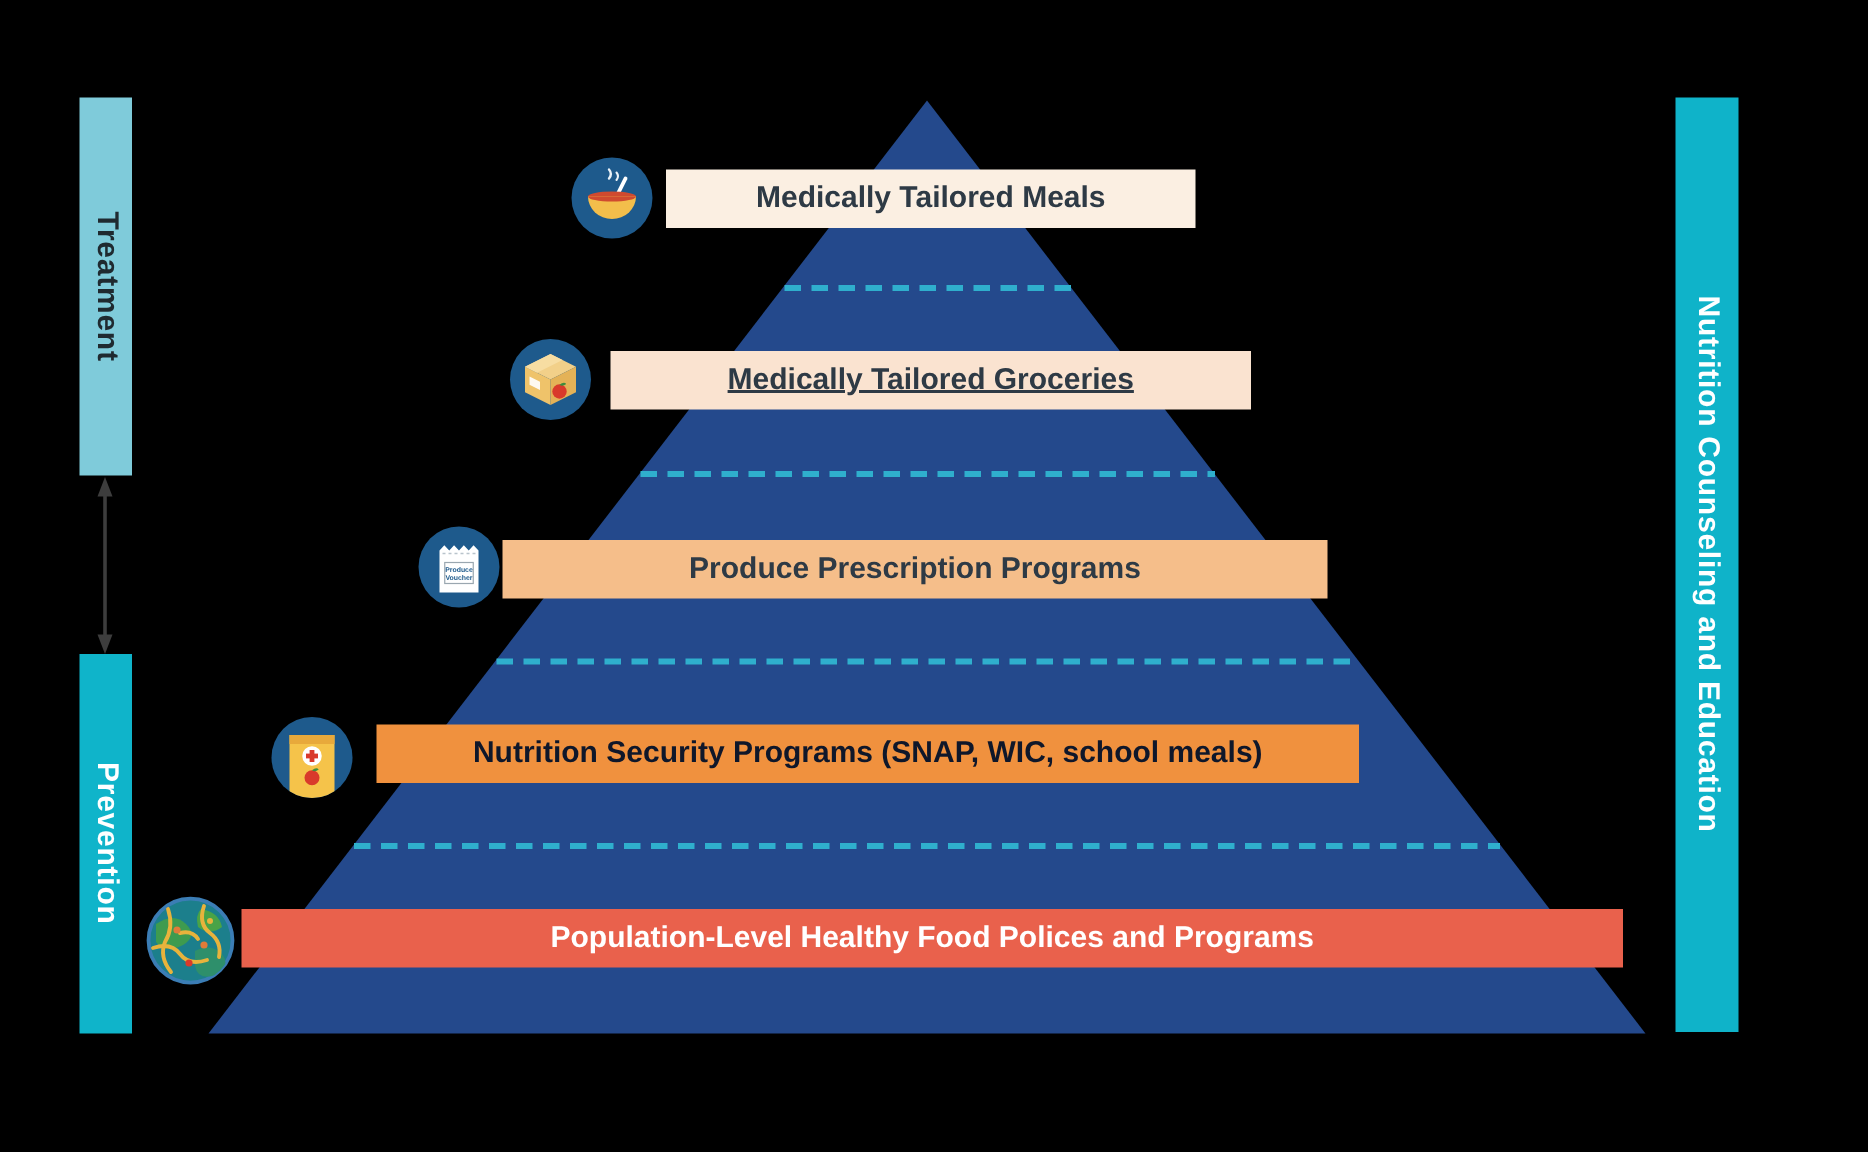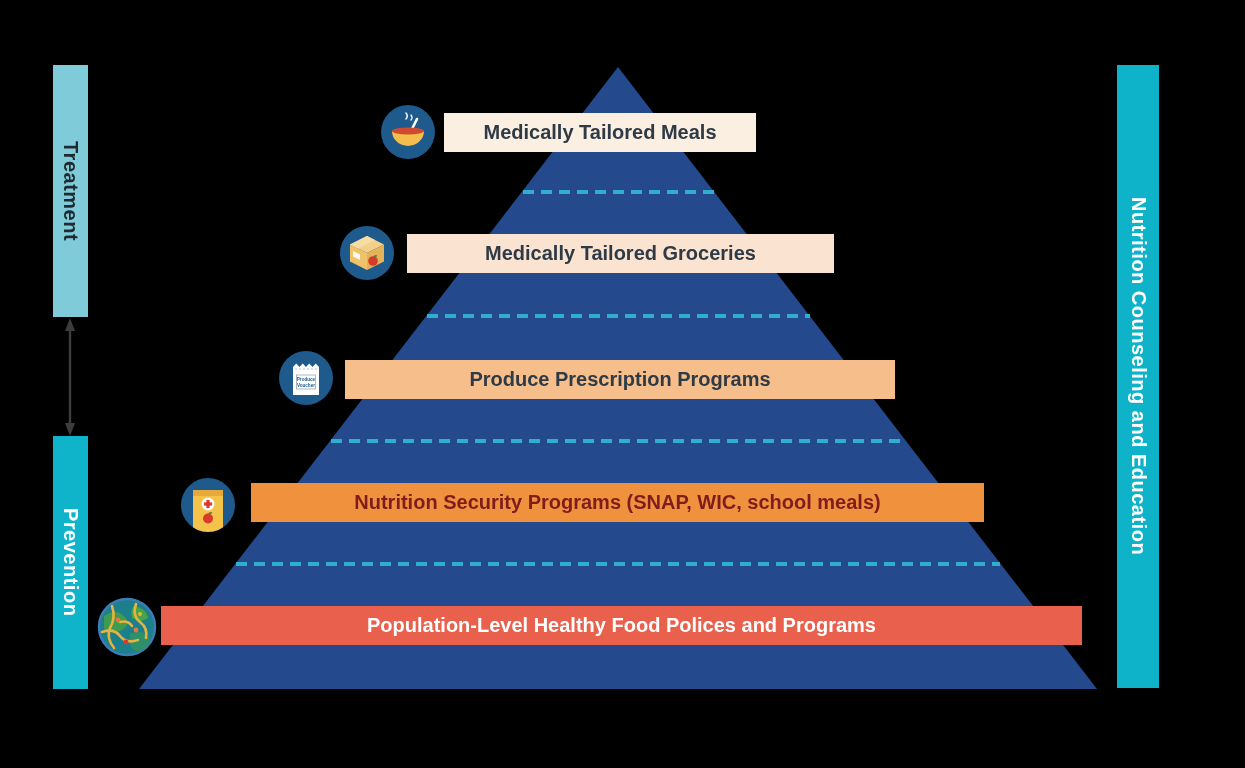--- a/index.html
+++ b/index.html
@@ -22,24 +22,24 @@
   #right-bar{left:1117px;top:65px;width:42px;height:623px;background:#0FB3C9;}
   #right-bar .vtext{color:#FFFFFF;}
   #rail-arrow{position:absolute;left:62px;top:318px;}
   
   #pyramid-svg{position:absolute;left:0;top:0;}
   
   .band{
     position:absolute;height:39px;display:flex;align-items:center;justify-content:center;
     font-weight:700;font-size:20px;text-align:center;
   }
-  .band-1{left:444px;top:113px;width:312px;background:#FBEFE2;color:#2E3A45;}
-  .band-2{left:407px;top:234px;width:427px;background:#FAE3D0;color:#2E3A45;}
-  .band-3{left:345px;top:360px;width:550px;background:#F5BE8A;color:#2E3A45;}
-  .band-4{left:251px;top:483px;width:733px;background:#F0913E;color:#7f1d1d;}
+  .band-1{left:444px;top:113px;width:353px;background:#FBEFE2;color:#2E3A45;}
+  .band-2{left:407px;top:234px;width:427px;background:#FAE3D0;color:#2E3A45;text-decoration:underline;}
+  .band-3{left:335px;top:360px;width:550px;background:#F5BE8A;color:#2E3A45;}
+  .band-4{left:251px;top:483px;width:655px;background:#F0913E;color:#0f172a;}
   .band-5{left:161px;top:606px;width:921px;background:#E9614C;color:#FFFFFF;align-items:center;}
   
   .lvl-icon{position:absolute;}
   #icon-1{left:380px;top:104px;}
   #icon-2{left:339px;top:225px;}
   #icon-3{left:278px;top:350px;}
   #icon-4{left:180px;top:477px;}
   #icon-5{left:96px;top:596px;}
 </style>
 </head>

